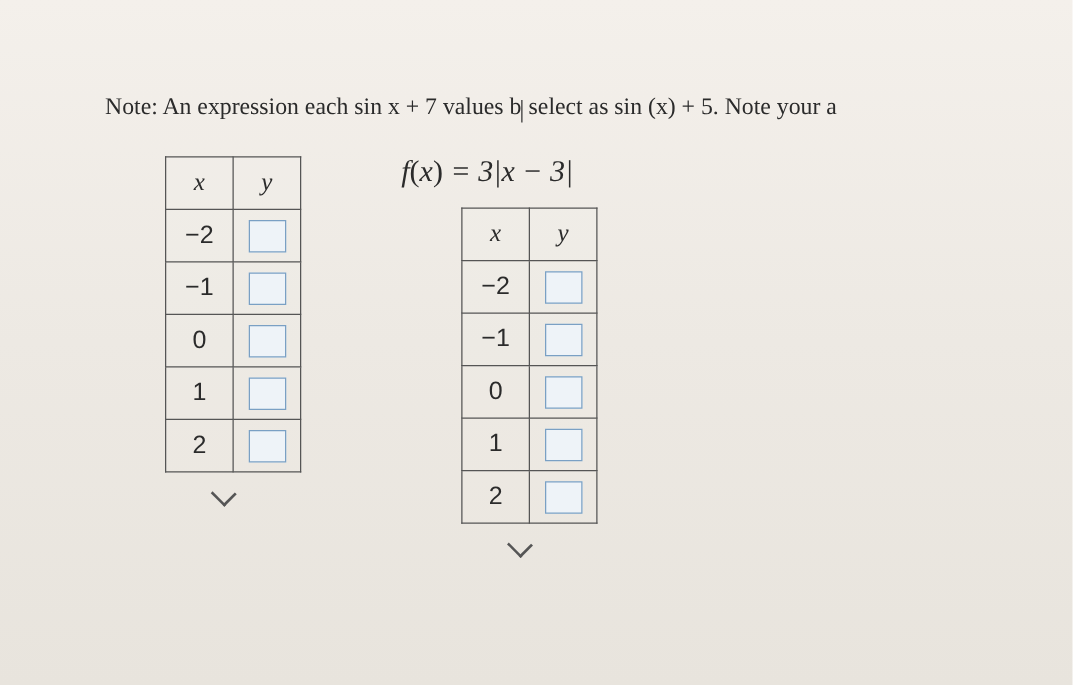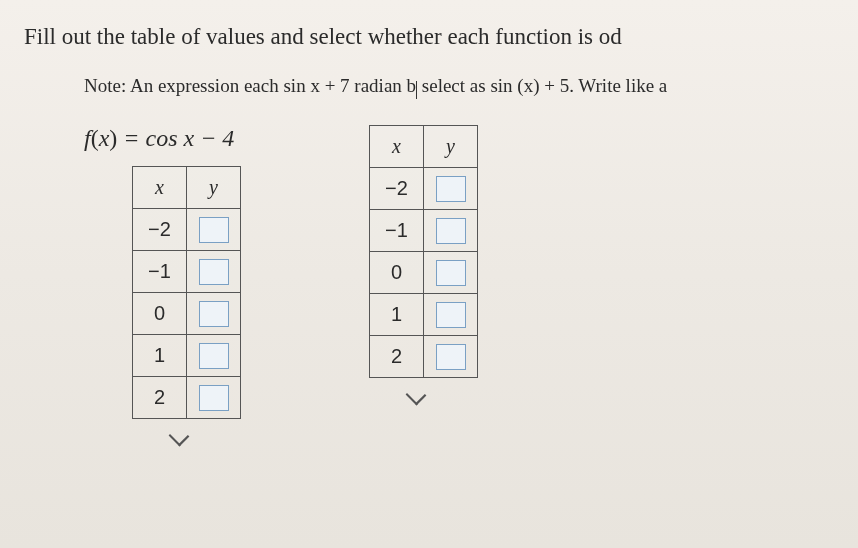--- a/index.html
+++ b/index.html
@@ -96,33 +96,30 @@
     border-left: 1px solid #333;
     vertical-align: middle;
     position: relative;
     top: 2px;
   }
 </style>
 </head>
 <body>
 
 <div class="instructions">
-  <span>Fill out the table of values and select whether each function is od</span><br>
+  <br>
 </div>
 
 <div class="note">
-  <span>Note: An expression each </span><span style="font-style:normal;">sin x + 7</span><span> radian b</span><span class="cursor"></span><span> select as </span><span style="font-style:normal;">sin (x) + 5</span><span>. Write like a</span>
+  <span>Note: An expression each </span><span style="font-style:normal;">sin x + 7</span><span> values b</span><span class="cursor"></span><span> select as </span><span style="font-style:normal;">sin (x) + 5</span><span>. Note your a</span>
 </div>
 
 <div class="panels">
 
   <div class="panel">
-    <div class="func">
-      <span style="font-style:italic;">f</span><span class="paren">(</span><span style="font-style:italic;">x</span><span class="paren">)</span> = cos <span style="font-style:italic;">x</span> − 4
-    </div>
     <table class="values">
       <tbody>
           <tr>
         <th>x</th>
         <th>y</th>
       </tr>
       <tr>
         <td class="xcol">−2</td>
         <td class="ycol"><span class="answer-box"></span></td>
       </tr>
@@ -143,20 +140,23 @@
         <td class="ycol"><span class="answer-box"></span></td>
       </tr>
     </tbody>
       </table>
     <div class="chevron-row">
       <span class="chevron"></span>
     </div>
   </div>
 
   <div class="panel">
+    <div class="func">
+      <span style="font-style:italic;">f</span><span class="paren">(</span><span style="font-style:italic;">x</span><span class="paren">)</span> = 3|<span style="font-style:italic;">x</span> − 3|
+    </div>
     <table class="values">
       <tbody>
           <tr>
         <th>x</th>
         <th>y</th>
       </tr>
       <tr>
         <td class="xcol">−2</td>
         <td class="ycol"><span class="answer-box"></span></td>
       </tr>

